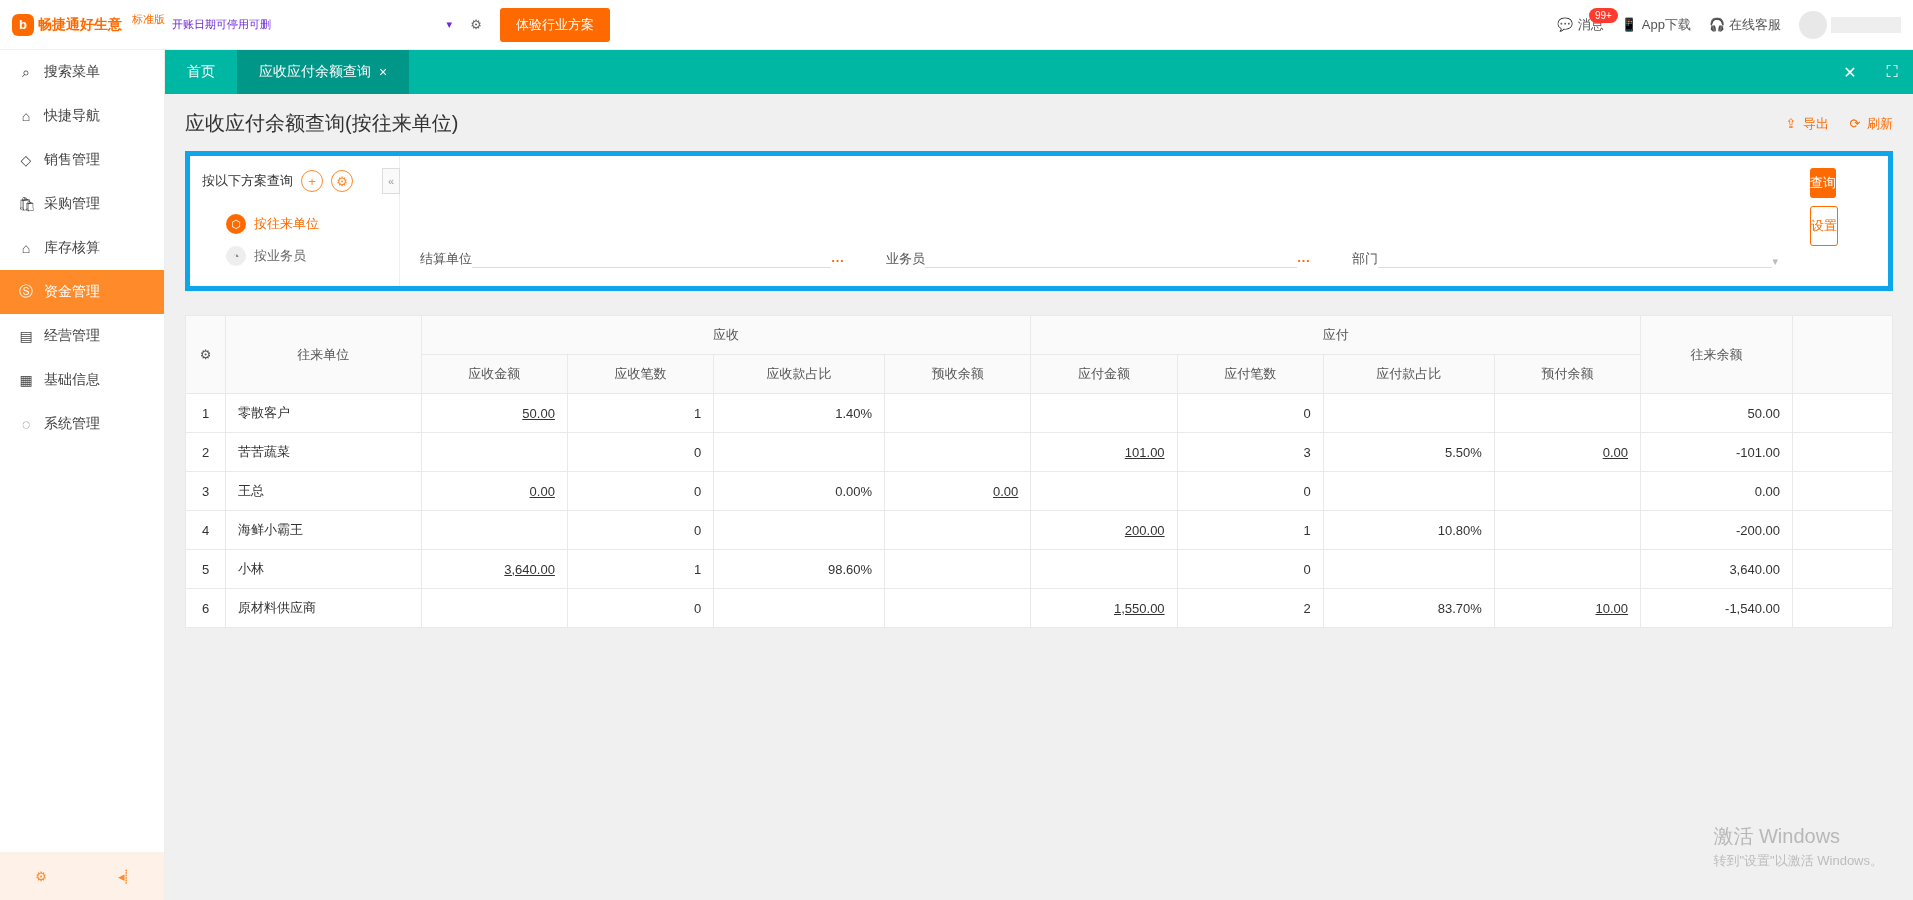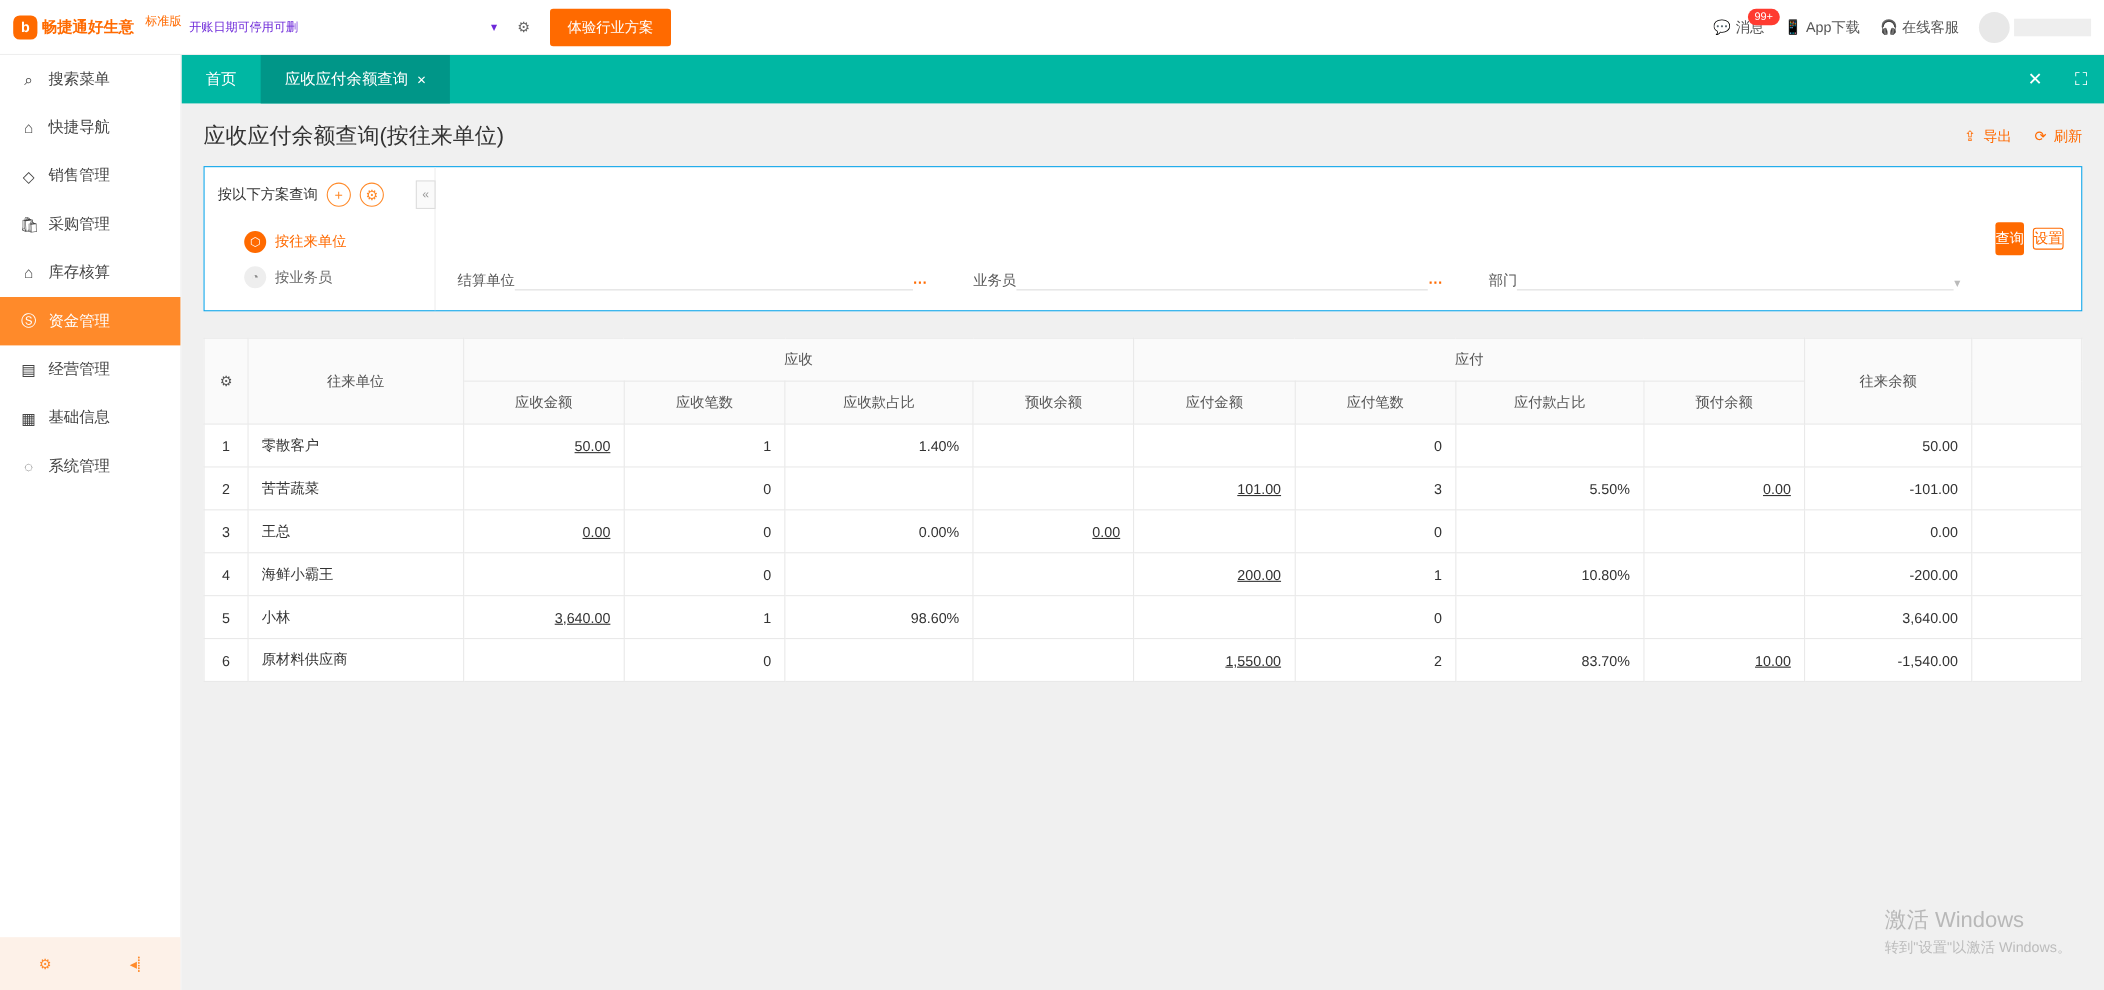--- a/index.html
+++ b/index.html
@@ -30,39 +30,39 @@
 .tabs{height:44px;background:#00b7a3;display:flex;align-items:stretch;color:#fff}
 .tab{padding:0 22px;display:flex;align-items:center;gap:8px;font-size:14px;cursor:pointer}
 .tab.active{background:#009688}
 .tab-actions{margin-left:auto;display:flex}
 .tab-act{width:42px;display:flex;align-items:center;justify-content:center;cursor:pointer;font-size:16px}
 .page{flex:1;padding:16px 20px;overflow:auto}
 .page-head{display:flex;margin-bottom:14px}
 .page-title{font-size:20px;color:#333}
 .page-actions{margin-left:auto;display:flex;gap:18px}
 .act-link{color:#ff6a00;display:flex;align-items:center;gap:4px;font-size:13px;cursor:pointer}
-.panel{background:#fff;border:1px solid #0ea5e9;display:flex;min-height:120px;margin-bottom:24px}
+.panel{background:#fff;border:5px solid #0ea5e9;display:flex;min-height:120px;margin-bottom:24px}
 .panel-left{width:210px;border-right:1px solid #eee;padding:14px 12px;position:relative}
 .pl-head{display:flex;align-items:center;gap:8px;font-size:13px;margin-bottom:16px}
 .pl-ico{width:22px;height:22px;border:1px solid #ff8a2a;border-radius:50%;display:inline-flex;align-items:center;justify-content:center;color:#ff8a2a;font-size:13px}
 .collapse{position:absolute;right:-1px;top:12px;width:18px;height:26px;border:1px solid #ddd;background:#fafafa;display:flex;align-items:center;justify-content:center;font-size:11px;color:#999}
 .scheme{display:flex;align-items:center;gap:8px;padding:6px 4px 6px 24px;font-size:13px;color:#666;cursor:pointer}
 .scheme.active{color:#ff6a00}
 .sch-ico{width:20px;height:20px;border-radius:50%;display:inline-flex;align-items:center;justify-content:center;font-size:11px}
 .scheme.active .sch-ico{background:#ff6a00;color:#fff}
 .scheme:not(.active) .sch-ico{background:#eee;color:#888}
 .panel-mid{flex:1;padding:18px 20px;display:flex;gap:40px}
 .fld{display:flex;align-items:flex-end;flex:1}
 .fld label{font-size:13px;color:#555;white-space:nowrap}
 .fld-input{flex:1;height:28px;border:none;border-bottom:1px solid #ddd;position:relative}
 .fld-more{color:#ff6a00;font-weight:bold;letter-spacing:2px}
 .fld-chev{color:#bbb;font-size:11px}
-.panel-right{width:90px;padding:12px;display:flex;flex-direction:row;gap:8px;align-items:center}
+.panel-right{width:90px;padding:12px;display:flex;flex-direction:column;gap:8px;align-items:flex-start}
 .btn-q{background:#ff6a00;color:#fff;border:none;height:30px;border-radius:3px;font-size:13px;cursor:pointer}
-.btn-s{background:#fff;color:#ff6a00;border:1px solid #ff6a00;height:20px;border-radius:3px;font-size:13px;cursor:pointer}
+.btn-s{background:#fff;color:#ff6a00;border:1px solid #ff6a00;height:40px;border-radius:3px;font-size:13px;cursor:pointer}
 .tbl{background:#fff;border:1px solid #e6e6e6;width:100%;border-collapse:collapse}
 .tbl th,.tbl td{border:1px solid #e9e9e9;padding:10px 12px;font-size:13px;font-weight:normal}
 .tbl th{background:#fafafa;color:#555;text-align:center}
 .tbl td{color:#333}
 .num{text-align:right}
 .idx{text-align:center;width:40px;color:#666}
 .neg{color:#e74c3c}
 .ul{text-decoration:underline}
 .gear-cell{text-align:center;color:#999}
 .watermark{position:fixed;right:30px;bottom:30px;color:#bcbcbc;font-size:13px;pointer-events:none;text-align:left}

